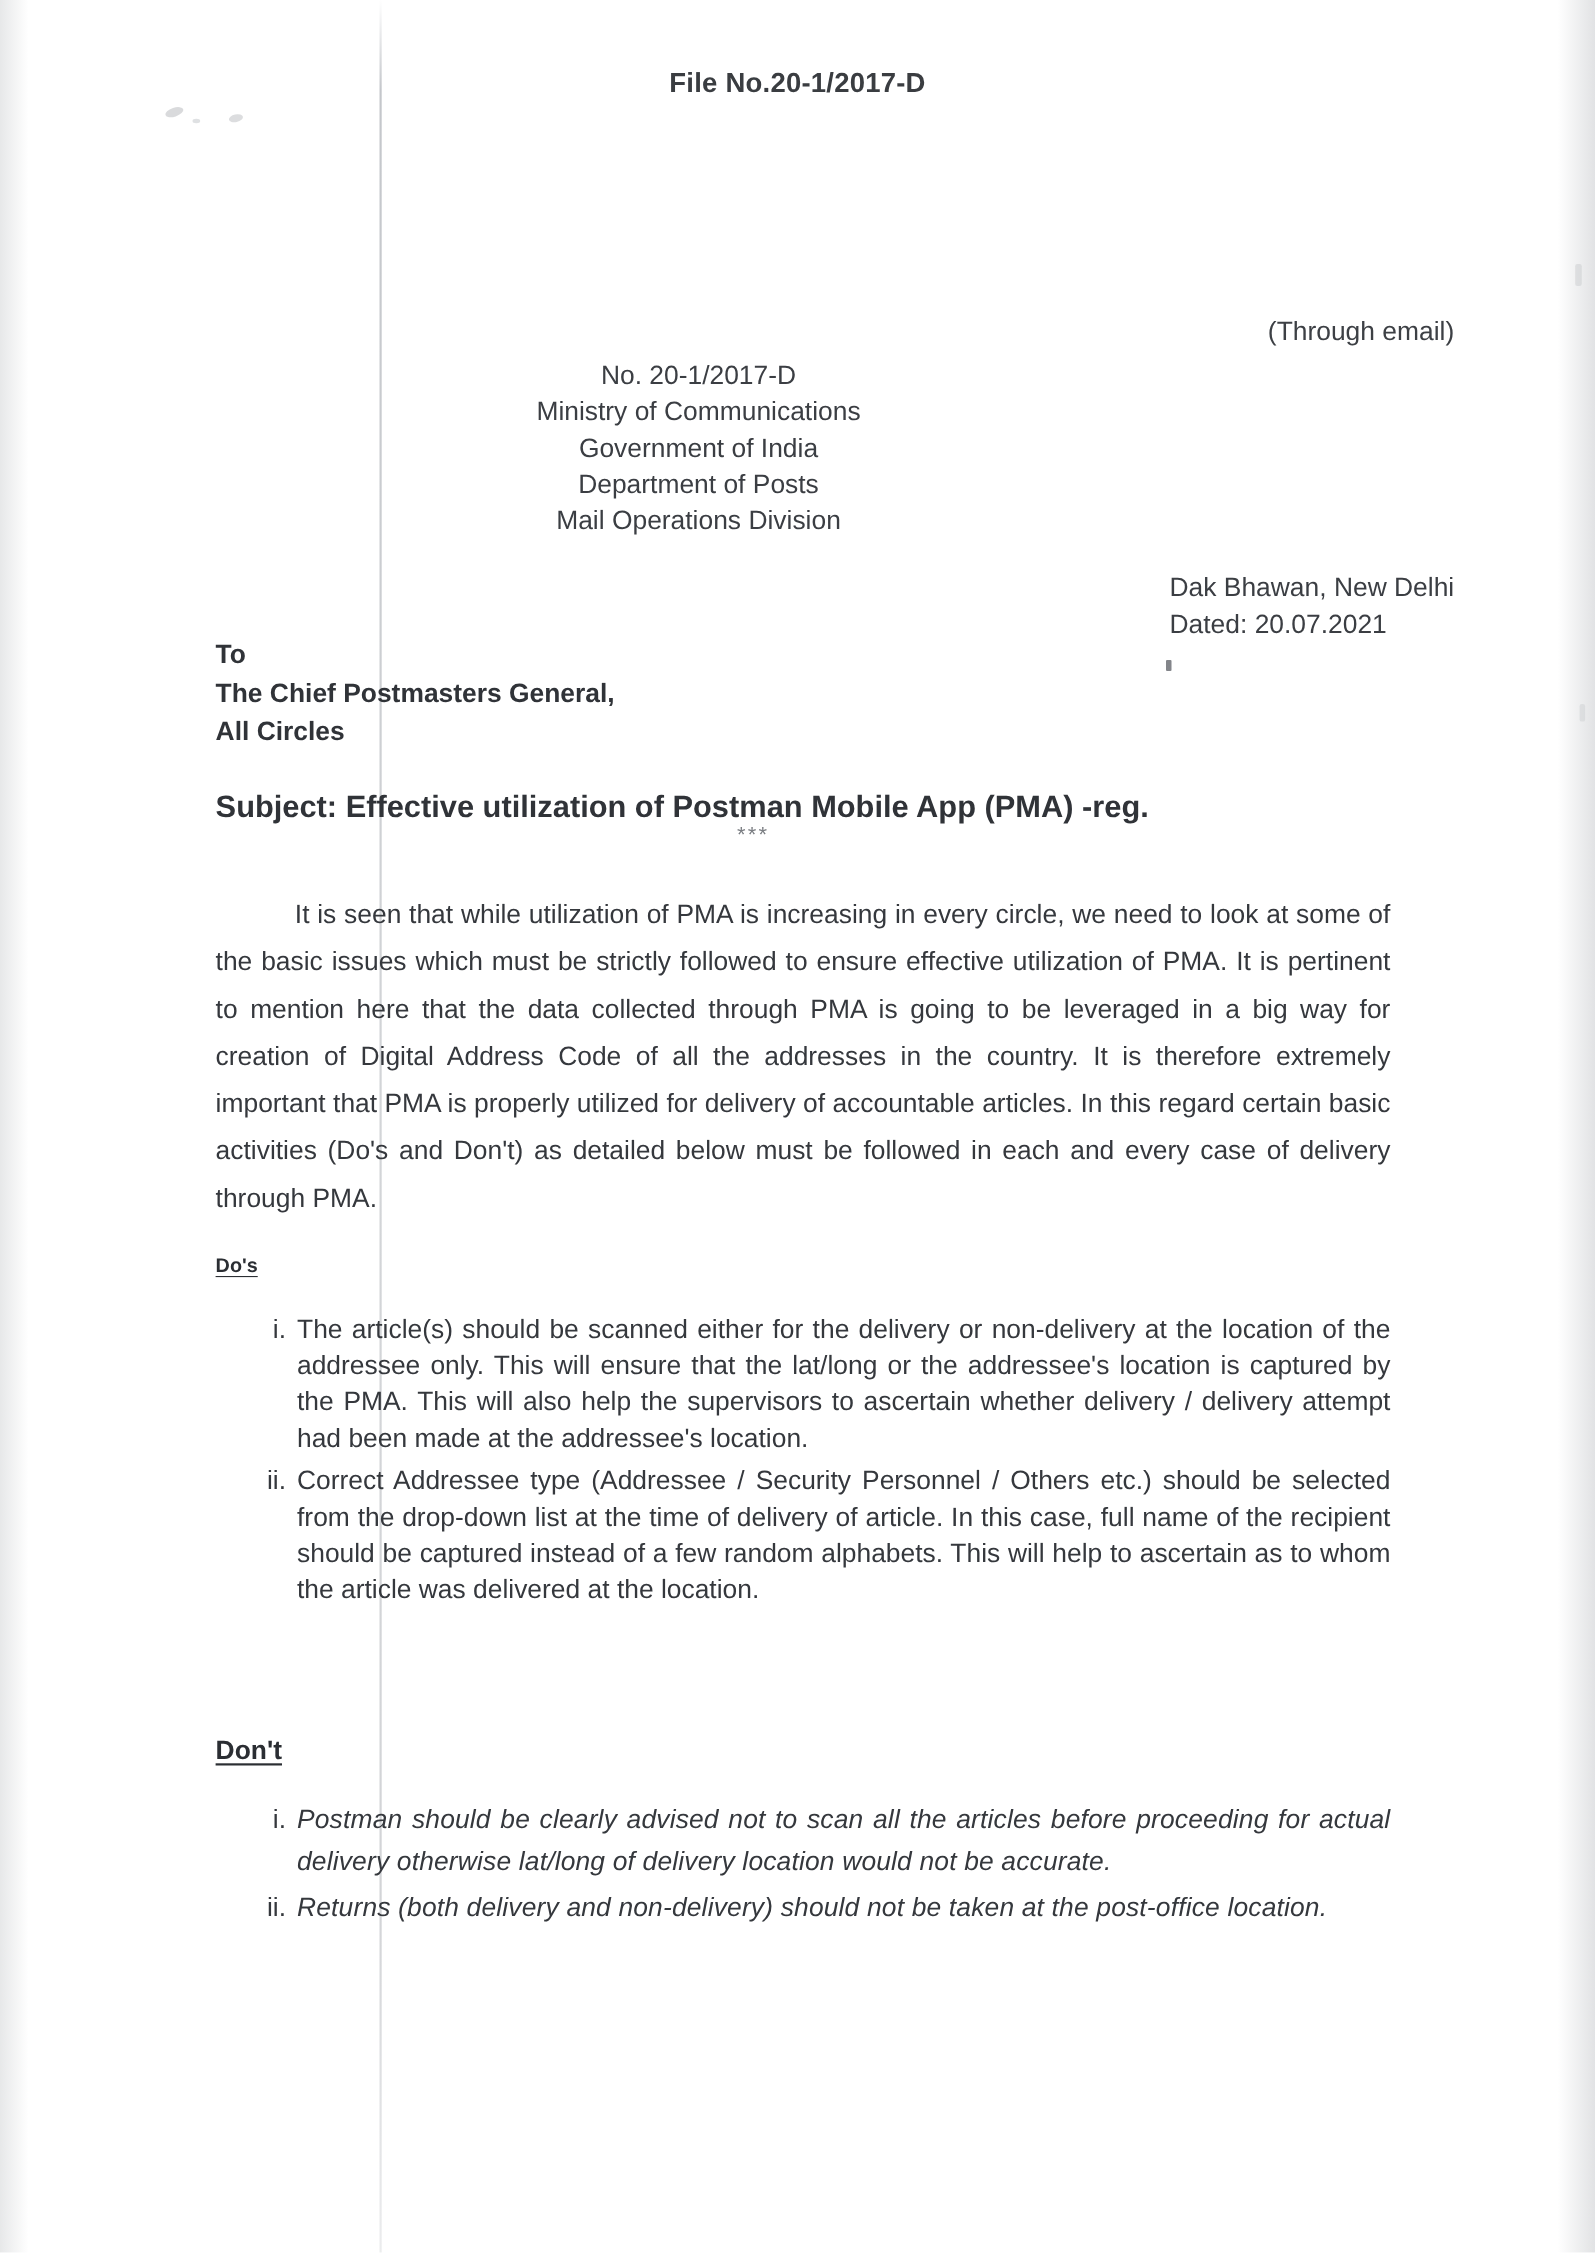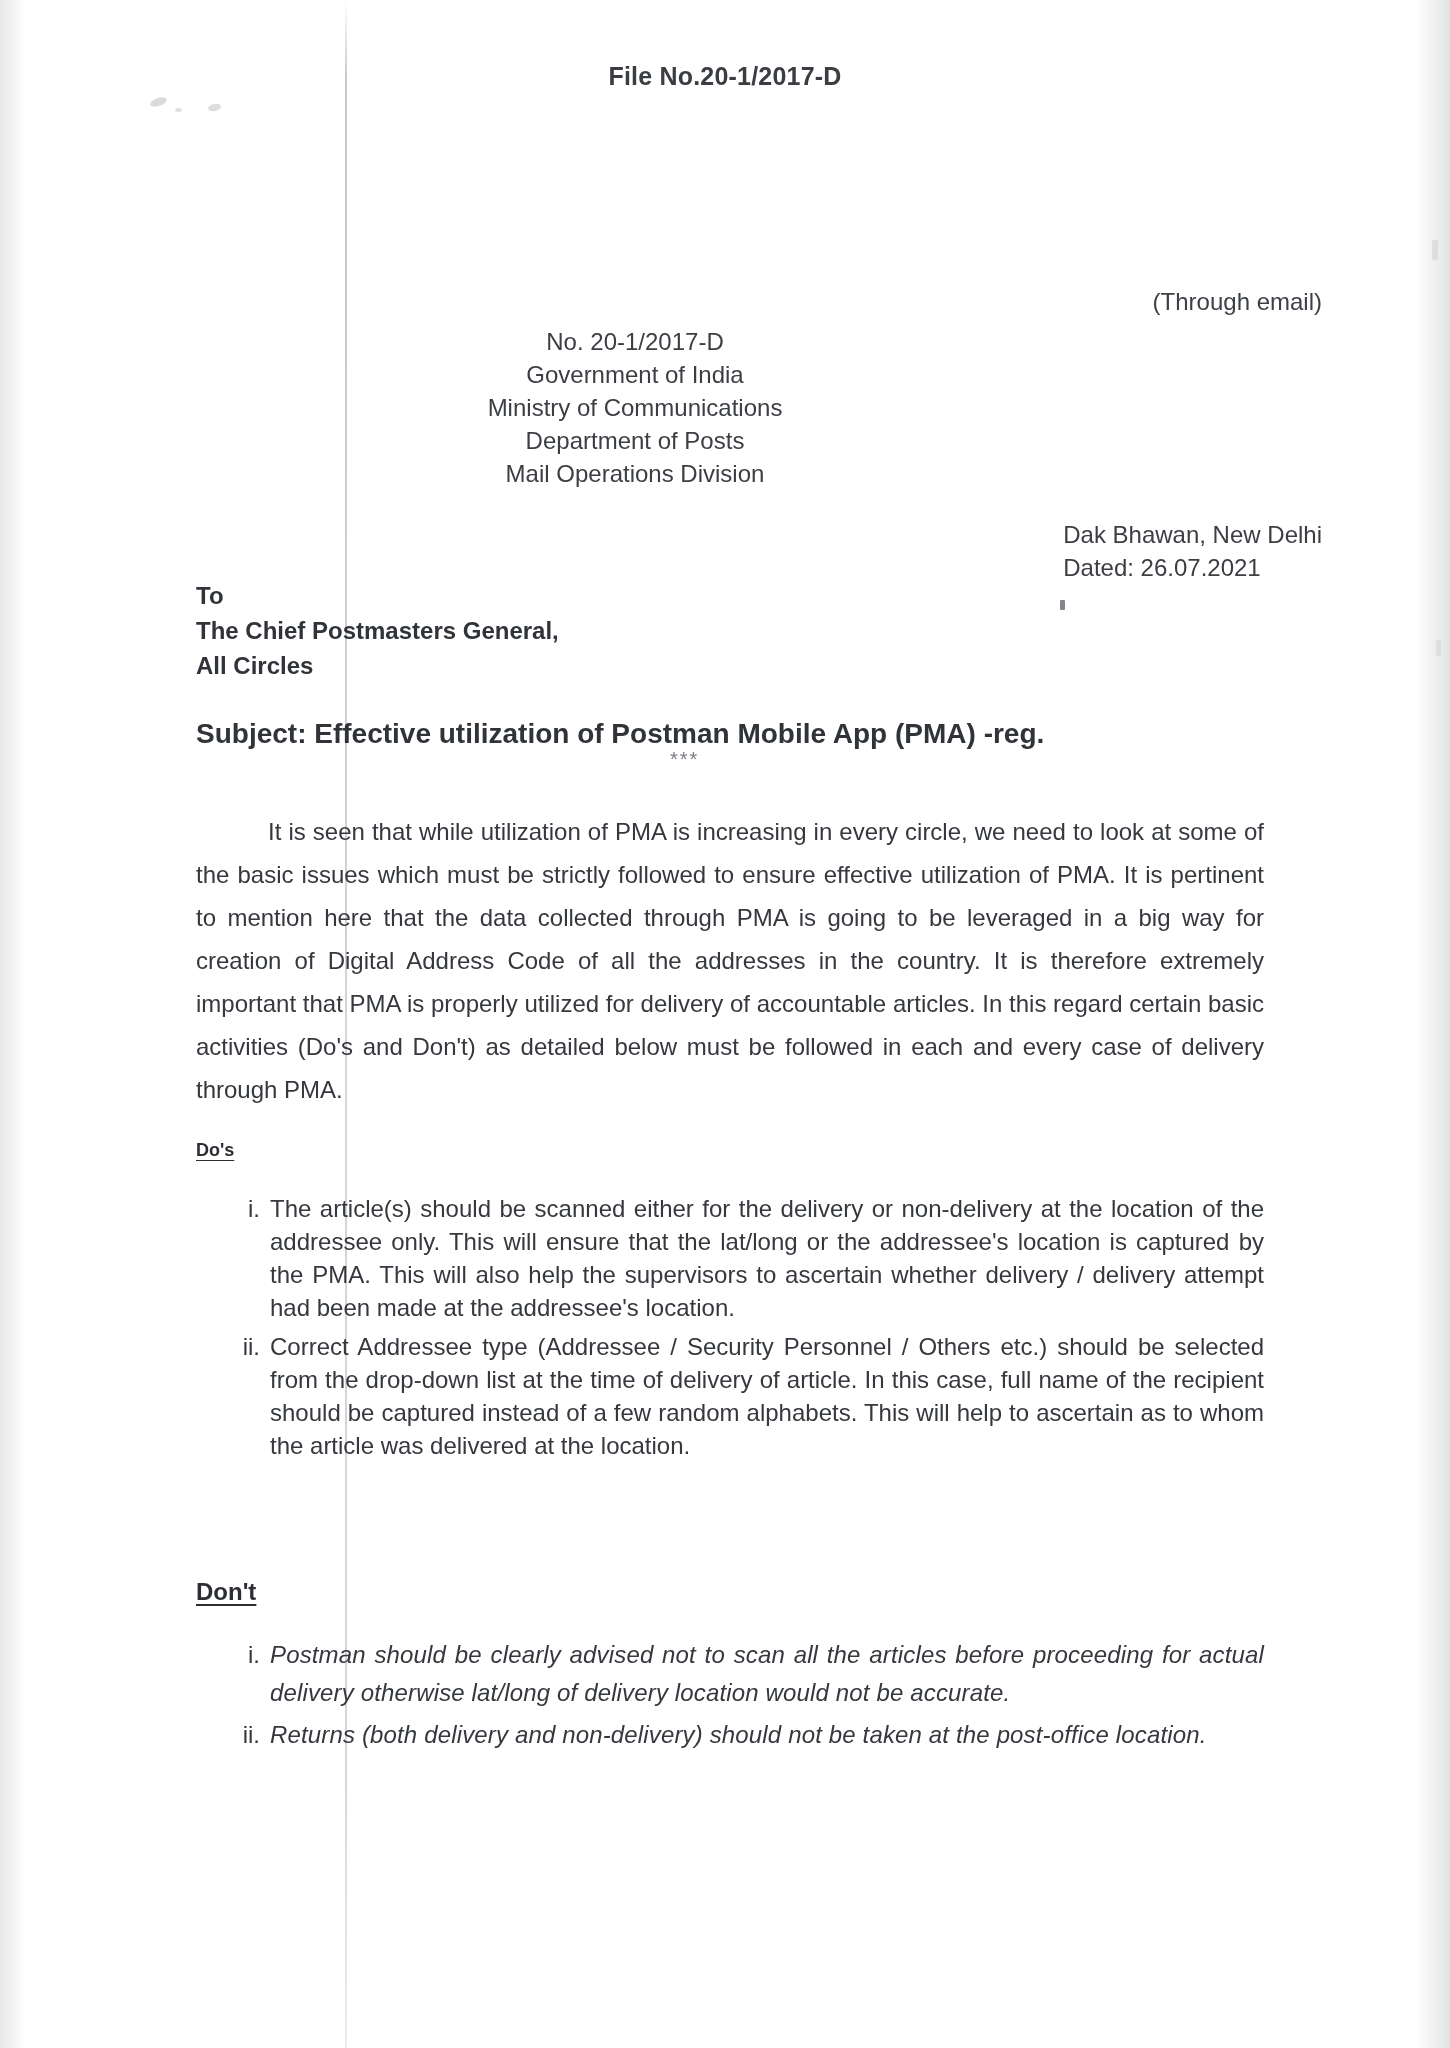--- a/index.html
+++ b/index.html
@@ -210,29 +210,29 @@
   <div class="speck s4"></div>
   <div class="speck s5"></div>
   <div class="speck s6"></div>
 
   <div class="file-no">File No.20-1/2017-D</div>
 
   <div class="through-email">(Through email)</div>
 
   <div class="addr-block">
     <div>No. 20-1/2017-D</div>
+    <div>Ministry of Communications</div>
     <div>Government of India</div>
-    <div>Ministry of Communications</div>
     <div>Department of Posts</div>
     <div>Mail Operations Division</div>
   </div>
 
   <div class="place-block">
     <div>Dak Bhawan, New Delhi</div>
-    <div>Dated: 26.07.2021</div>
+    <div>Dated: 20.07.2021</div>
   </div>
 
   <div class="to-block">
     <div>To</div>
     <div>The Chief Postmasters General,</div>
     <div>All Circles</div>
   </div>
 
   <div class="subject">Subject: Effective utilization of Postman Mobile App (PMA) -reg.</div>
   <div class="stars">***</div>

